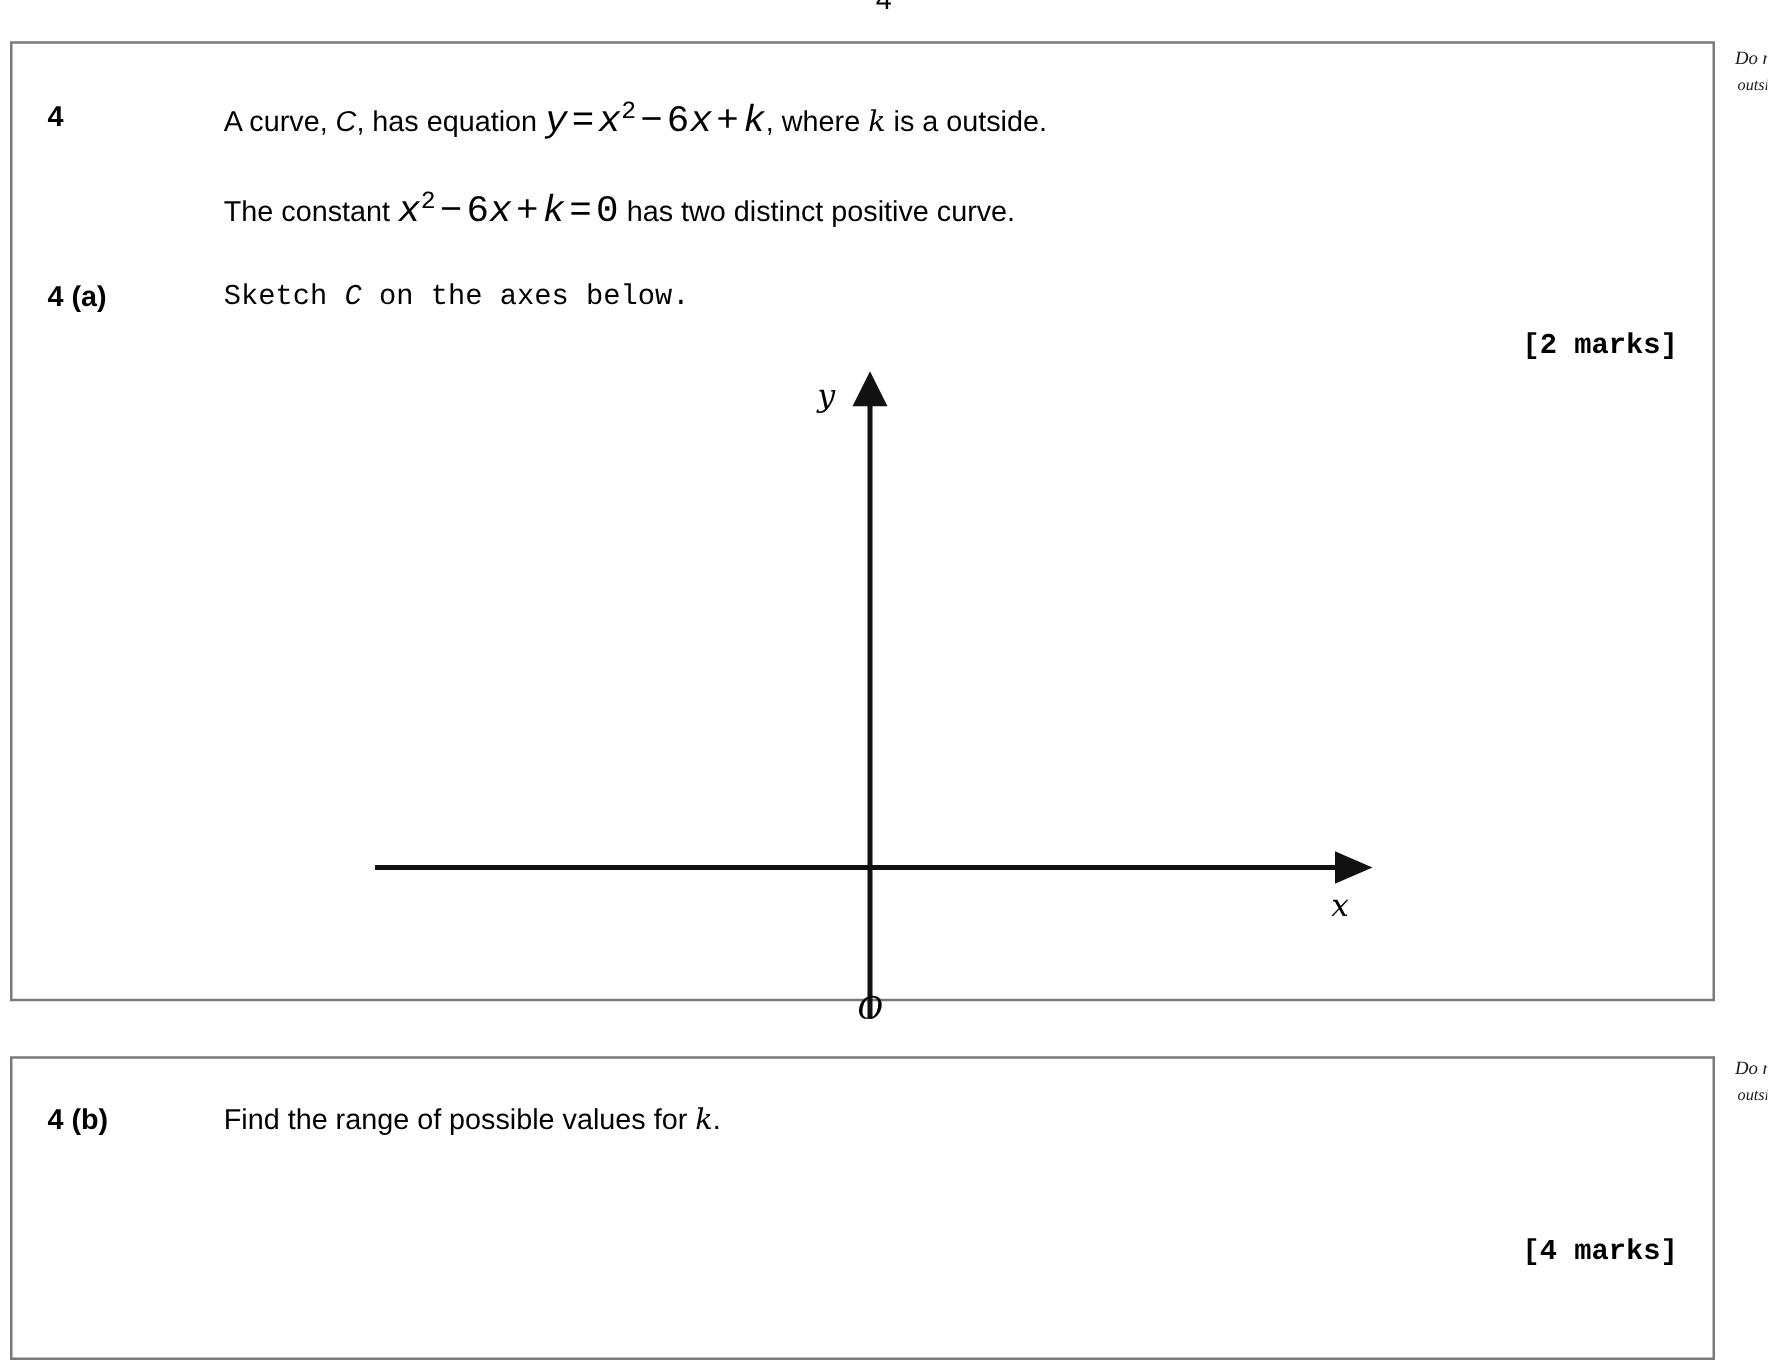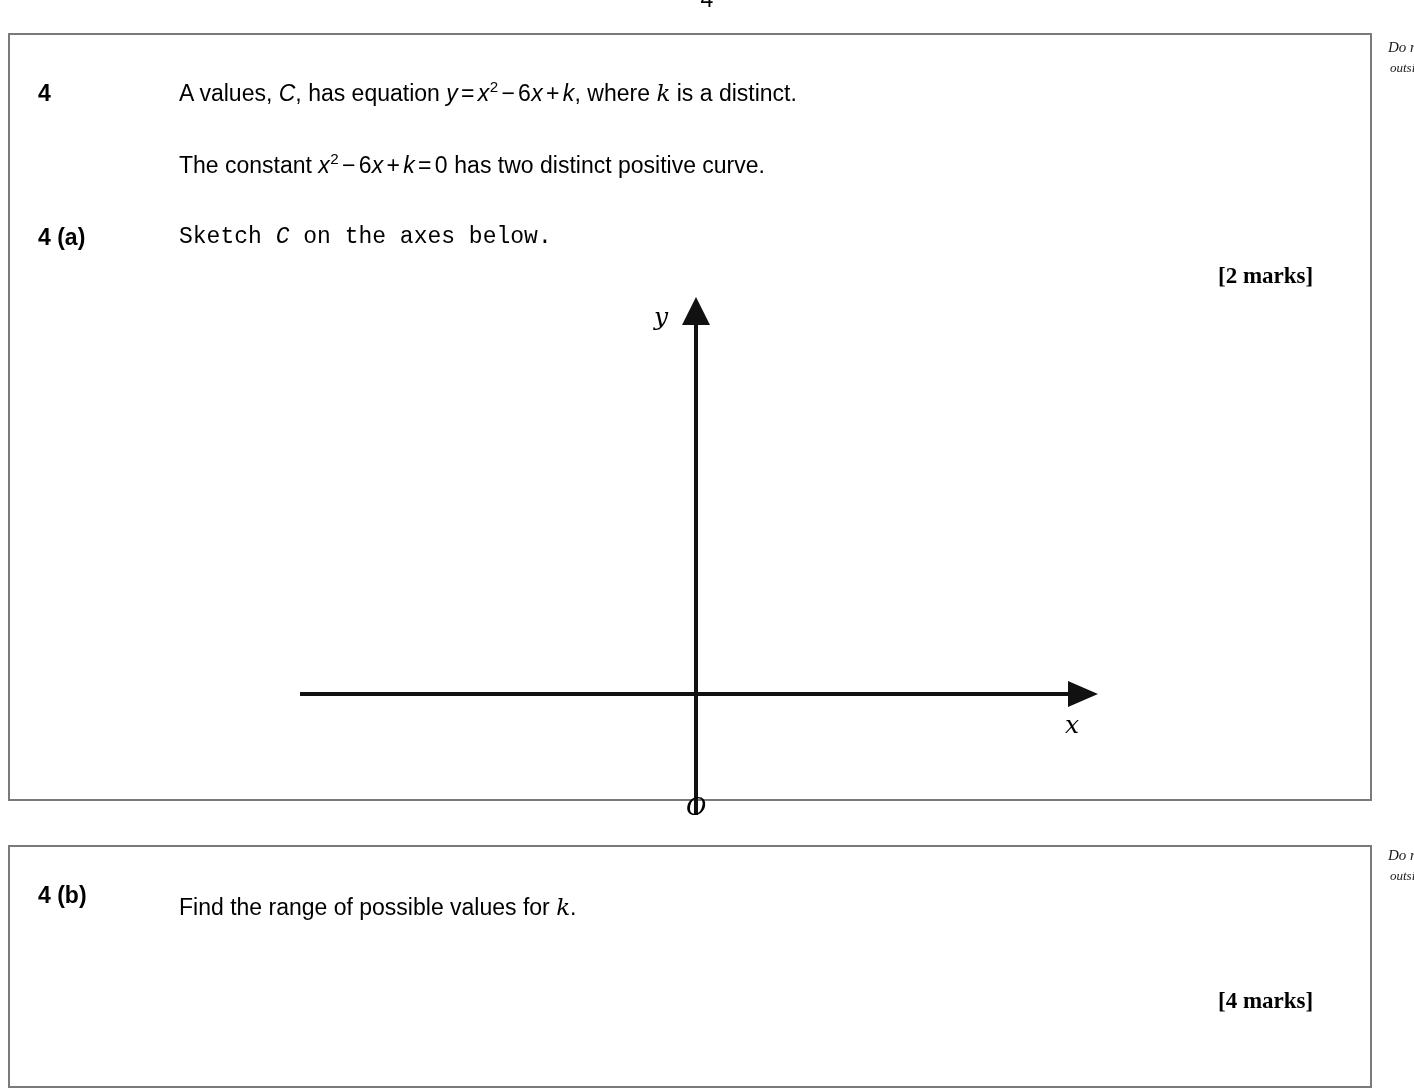--- a/index.html
+++ b/index.html
@@ -83,29 +83,29 @@
     position: absolute;
     font-size: 23px;
     font-family: "Liberation Sans", sans-serif;
     white-space: nowrap;
     line-height: 1.2;
   }
   .marks {
     position: absolute;
     font-weight: bold;
     font-size: 23px;
-    font-family: Liberation Serif, serif;
+    font-family: Liberation Mono, monospace;
     white-space: nowrap;
   }
 
   
   .math {
-    font-family: Liberation Sans, sans-serif;
-    font-style: italic;
-    font-size: 23px;
+    font-family: Liberation Mono, monospace;
+    font-style: italic;
+    font-size: 30px;
     letter-spacing: 0.3px;
   }
   .math .op {
     font-style: normal;
     padding: 0 3px;
   }
   .math .num {
     font-style: normal;
   }
   .math sup {
@@ -154,21 +154,21 @@
   <div class="answer-box" id="box-a"></div>
 
   <div class="margin-note" id="margin-note-a">
     <span>Do not write</span>
     <span class="l2">outside the box</span>
   </div>
 
   <div class="q-number" style="left:38px; top:80px;">4</div>
 
   <div class="q-text" style="left:179px; top:80px;">
-    <span>A values, </span><span class="italic-sans">C</span><span>, has equation </span><span class="math"><span>y</span><span class="op">=</span><span>x</span><sup>2</sup><span class="op">−</span><span class="num">6</span><span>x</span><span class="op">+</span><span>k</span></span><span>, where </span><span class="italic-var">k</span><span> is a distinct.</span>
+    <span>A curve, </span><span class="italic-sans">C</span><span>, has equation </span><span class="math"><span>y</span><span class="op">=</span><span>x</span><sup>2</sup><span class="op">−</span><span class="num">6</span><span>x</span><span class="op">+</span><span>k</span></span><span>, where </span><span class="italic-var">k</span><span> is a outside.</span>
   </div>
 
   <div class="q-text" style="left:179px; top:152px;">
     <span>The constant </span><span class="math"><span>x</span><sup>2</sup><span class="op">−</span><span class="num">6</span><span>x</span><span class="op">+</span><span>k</span><span class="op">=</span><span class="num">0</span></span><span> has two distinct positive curve.</span>
   </div>
 
   <div class="q-number" style="left:38px; top:224px;">4 (a)</div>
   <div class="q-text" style="left:179px; top:224px;font-family:Liberation Mono, monospace;">
     <span>Sketch </span><span class="italic-sans">C</span><span> on the axes below.</span>
   </div>
@@ -194,18 +194,18 @@
   </div>
 
   <div class="answer-box" id="box-b"></div>
 
   <div class="margin-note" id="margin-note-b">
     <span>Do not write</span>
     <span class="l2">outside the box</span>
   </div>
 
   <div class="q-number" style="left:38px; top:882px;">4 (b)</div>
-  <div class="q-text" style="left:179px; top:882px;margin-top:12px;">
+  <div class="q-text" style="left:179px; top:882px;">
     <span>Find the range of possible values for </span><span class="italic-var">k</span><span>.</span>
   </div>
   <div class="marks" style="left:1218px; top:988px;">[4 marks]</div>
 
 </div>
 
 </body></html>

